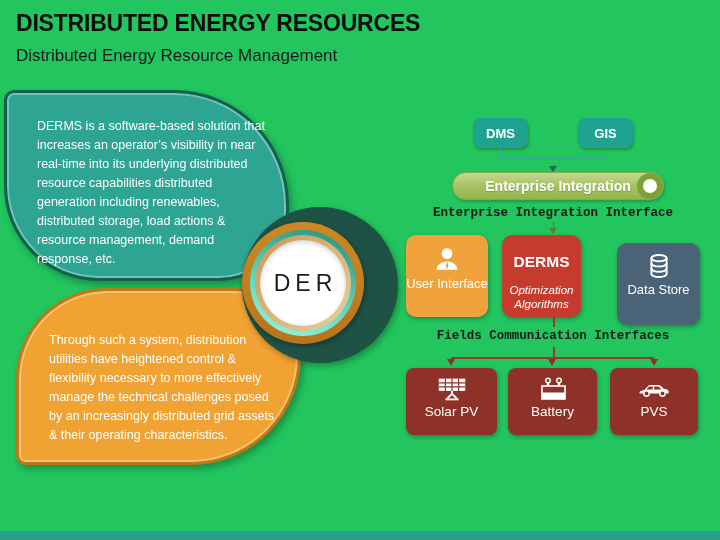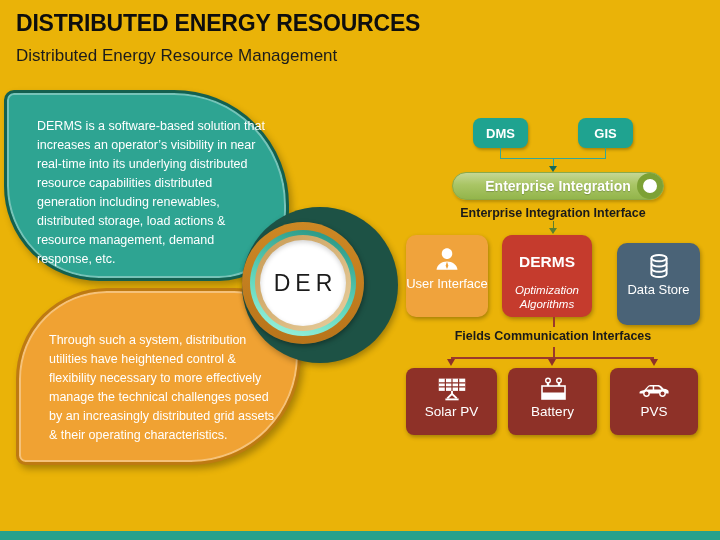--- a/index.html
+++ b/index.html
@@ -1,17 +1,17 @@
 <!DOCTYPE html>
 <html><head>
 <meta charset="utf-8">
 <style>
   html,body{margin:0;padding:0;background:#fff;}
   .slide{
-    position:relative;width:720px;height:540px;overflow:hidden;background:#eab308;
+    position:relative;width:720px;height:540px;overflow:hidden;background:#22c55e;
     font-family:"Liberation Sans",sans-serif;
   }
   
   .title{
     position:absolute;left:16px;top:10px;margin:0;
     font-size:23px;font-weight:700;color:#0e0e0e;letter-spacing:-.2px;
   }
   .subtitle{
     position:absolute;left:16px;top:46px;margin:0;
     font-size:17px;font-weight:400;color:#1c1c1c;
@@ -71,29 +71,29 @@
     display:flex;align-items:center;justify-content:center;
     box-shadow:1px 2px 3px rgba(0,0,0,.2);
   }
   .cylinder .cyl-label{color:#fff;font-size:14px;font-weight:700;text-shadow:0 1px 1px rgba(0,0,0,.2);}
   .cyl-cap{
     position:absolute;right:0;top:0;width:26px;height:26px;border-radius:50%;
     background:#fff;border:6px solid #7DA135;box-sizing:border-box;
   }
   .iface-label{
     position:absolute;left:400px;width:306px;text-align:center;
-    font-size:12.5px;font-weight:600;color:#1a1a1a;
+    font-size:12.5px;font-weight:600;color:#1a1a1a;font-family:Liberation Mono, monospace;
   }
   .corebox{
     position:absolute;top:235px;height:82px;border-radius:10px;color:#fff;text-align:center;
     box-sizing:border-box;box-shadow:1px 2px 4px rgba(0,0,0,.3);
   }
   .corebox .cb-label{font-size:13px;line-height:16px;font-weight:500;}
   .box-ui{left:406px;width:82px;background:#F0A33C;}
-  .box-derms{left:502px;width:90px;background:#C53B2D;}
+  .box-derms{left:502px;width:79px;background:#C53B2D;}
   .box-ds{left:617px;width:83px;background:#4A6377;margin-top:8px;}
   .box-derms .db-title{font-size:15.5px;font-weight:700;margin-top:18px;}
   .box-derms .db-sub{font-size:11.5px;font-style:italic;line-height:14px;margin-top:12px;}
   .icon{display:block;margin:9px auto 2px;}
   .devbox{
     position:absolute;top:368px;height:67px;border-radius:8px;background:#8E3128;color:#fff;
     text-align:center;box-sizing:border-box;box-shadow:1px 2px 4px rgba(0,0,0,.3);
   }
   .devbox .dv-label{font-size:13.5px;font-weight:500;margin-top:2px;}
   .box-solar{left:406px;width:91px;}

